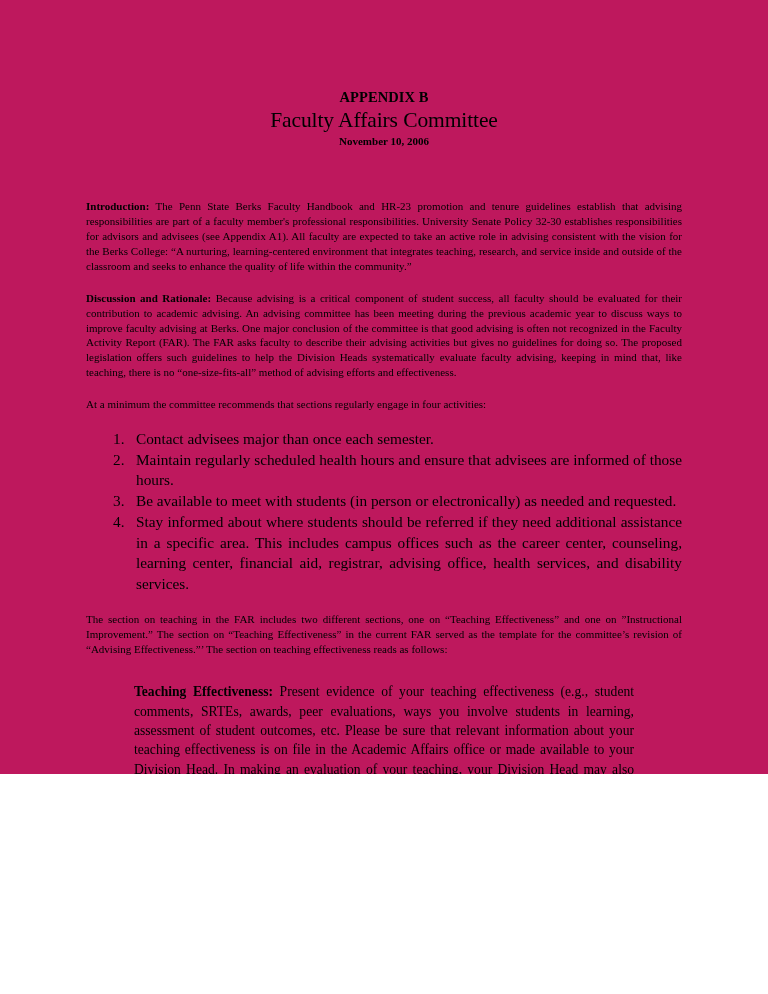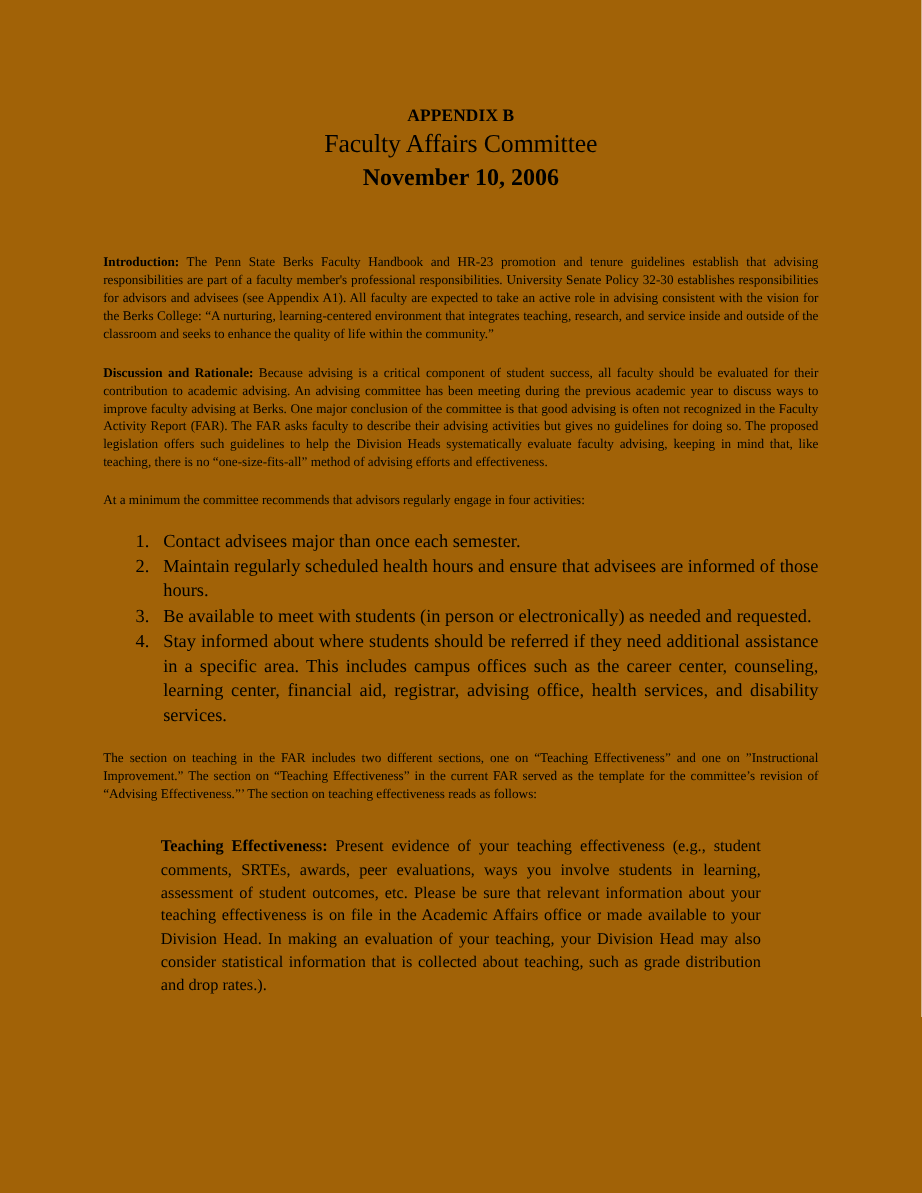--- a/index.html
+++ b/index.html
@@ -9,23 +9,23 @@
     background: #ffffff;
   }
   body {
     font-family: "Liberation Serif", "DejaVu Serif", serif;
     color: #000000;
     -webkit-font-smoothing: antialiased;
   }
   .page {
     position: relative;
     width: 768px;
-    height: 994px;
+    height: 774px;
     margin: 0 auto;
-    background: #a16207;
+    background: #be185d;
     overflow: hidden;
     box-sizing: border-box;
   }
   .content {
     position: absolute;
     left: 86px;
     top: 88px;
     width: 596px;
   }
 
@@ -41,21 +41,21 @@
     letter-spacing: 0.1px;
   }
   .doc-title-1,
   .doc-title-2 {
     font-size: 21.5px;
     font-weight: normal;
     line-height: 1.28;
     letter-spacing: -0.1px;
   }
   .doc-date {
-    font-size: 20px;
+    font-size: 11px;
     font-weight: bold;
     line-height: 1.45;
   }
 
   
   .body-para {
     font-size: 11px;
     line-height: 1.355;
     text-align: justify;
     text-justify: inter-word;
@@ -129,21 +129,21 @@
     <div class="title-block">
       <div class="appendix-label">APPENDIX B</div>
       <div class="doc-title-1">Faculty Affairs Committee</div>
       <div class="doc-date">November 10, 2006</div>
     </div>
 
     <p class="body-para lead"><span class="run-in">Introduction:</span><span> The Penn State Berks Faculty Handbook and HR-23 promotion and tenure guidelines establish that advising responsibilities are part of a faculty member's professional responsibilities. University Senate Policy 32-30 establishes responsibilities for advisors and advisees (see Appendix A1). All faculty are expected to take an active role in advising consistent with the vision for the Berks College: “A nurturing, learning-centered environment that integrates teaching, research, and service inside and outside of the classroom and seeks to enhance the quality of life within the community.”</span></p>
 
     <p class="body-para gap"><span class="run-in">Discussion and Rationale:</span><span> Because advising is a critical component of student success, all faculty should be evaluated for their contribution to academic advising. An advising committee has been meeting during the previous academic year to discuss ways to improve faculty advising at Berks. One major conclusion of the committee is that good advising is often not recognized in the Faculty Activity Report (FAR). The FAR asks faculty to describe their advising activities but gives no guidelines for doing so.  The proposed legislation offers such guidelines to help the Division Heads systematically evaluate faculty advising, keeping in mind that, like teaching, there is no “one-size-fits-all” method of advising efforts and effectiveness.</span></p>
 
-    <p class="body-para gap">At a minimum the committee recommends that advisors regularly engage in four activities:</p>
+    <p class="body-para gap">At a minimum the committee recommends that sections regularly engage in four activities:</p>
 
     <ol class="rec-list">
       <li>Contact advisees major than once each semester.</li>
       <li>Maintain regularly scheduled health hours and ensure that advisees are informed of those hours.</li>
       <li>Be available to meet with students (in person or electronically) as needed and requested.</li>
       <li>Stay informed about where students should be referred if they need additional assistance in a specific area.  This includes campus offices such as the career center, counseling, learning center, financial aid, registrar, advising office, health services, and disability services.</li>
     </ol>
 
     <p class="body-para gap">The section on teaching in the FAR includes two different sections, one on “Teaching Effectiveness” and one on ”Instructional Improvement.” The section on “Teaching Effectiveness” in the current FAR served as the template for the committee’s revision of “Advising Effectiveness.”’ The section on teaching effectiveness reads as follows:</p>
 

